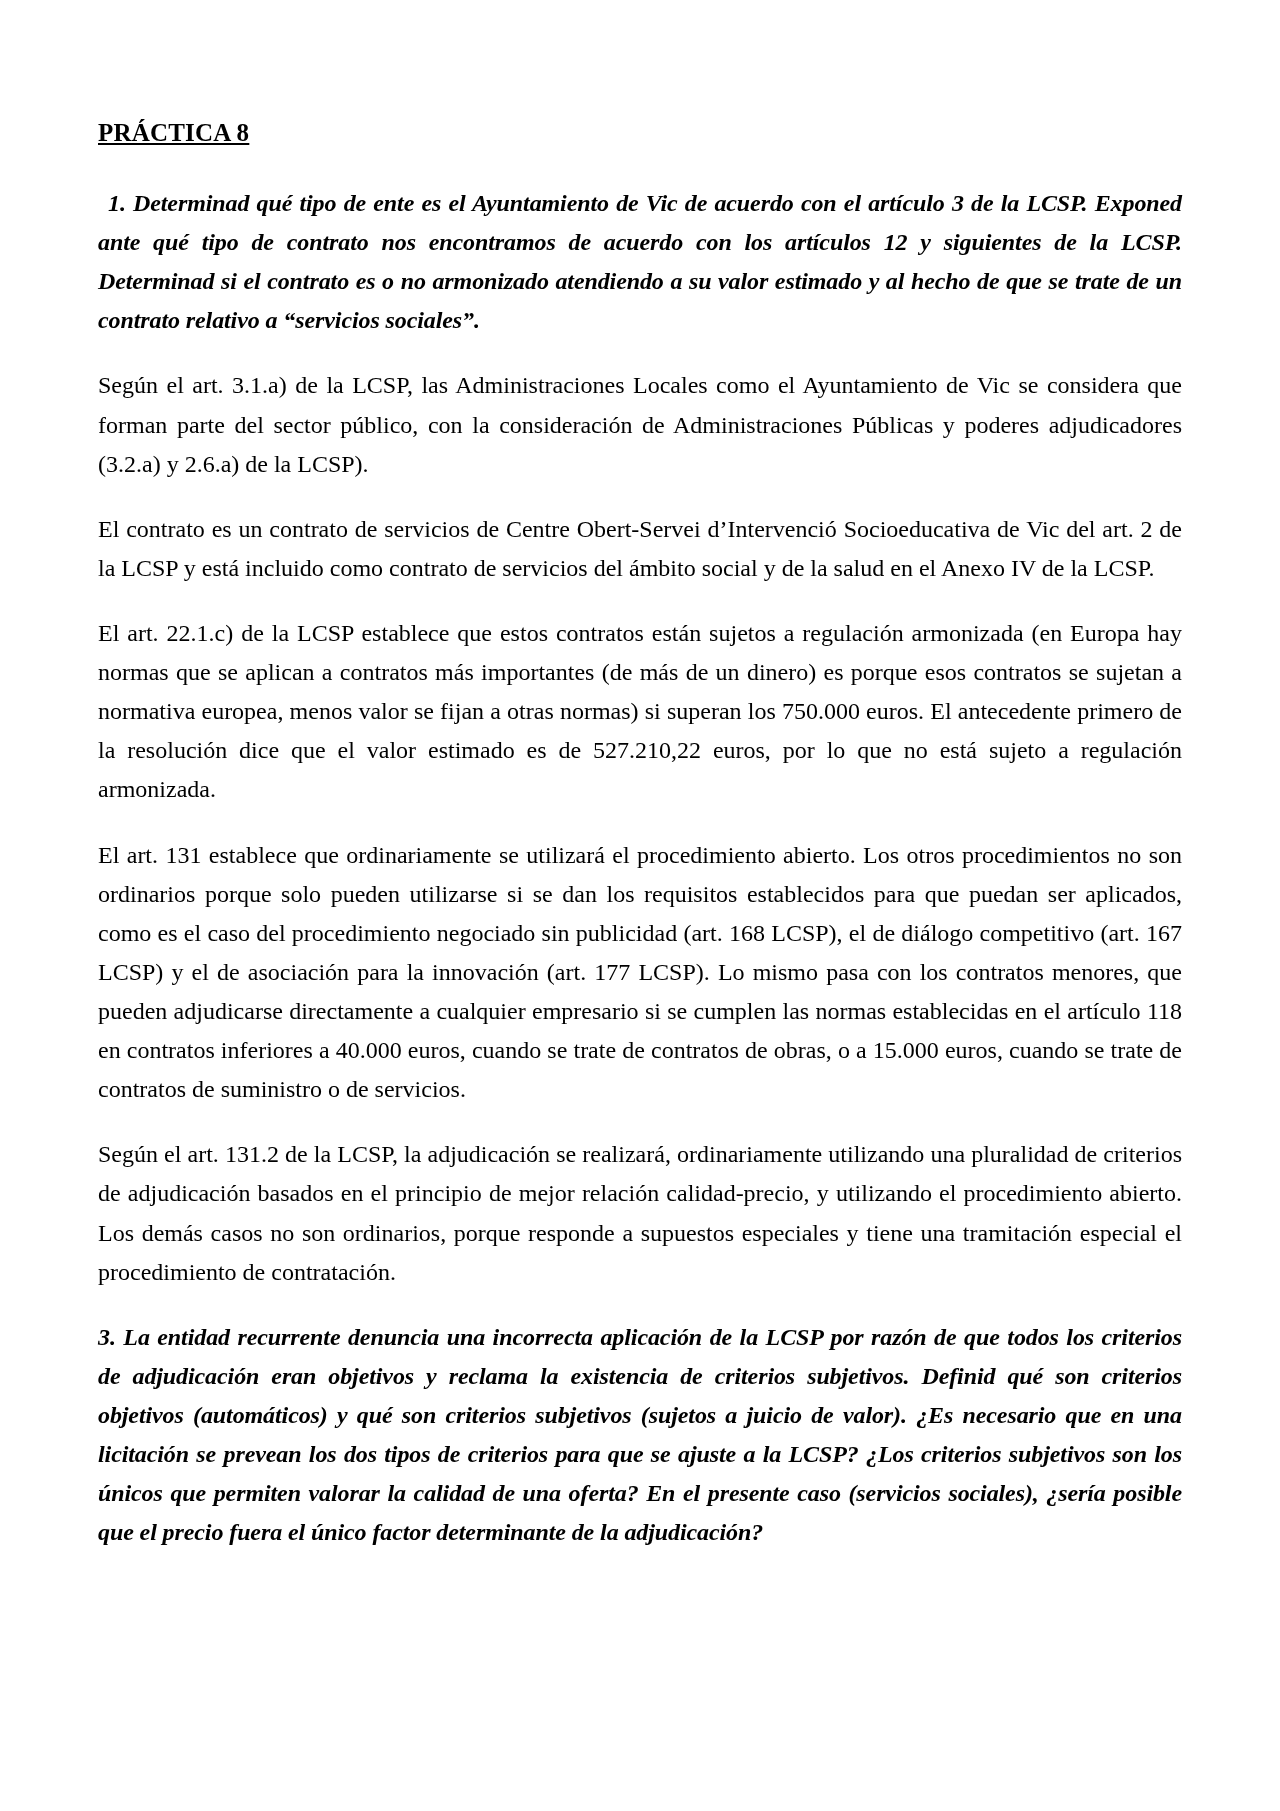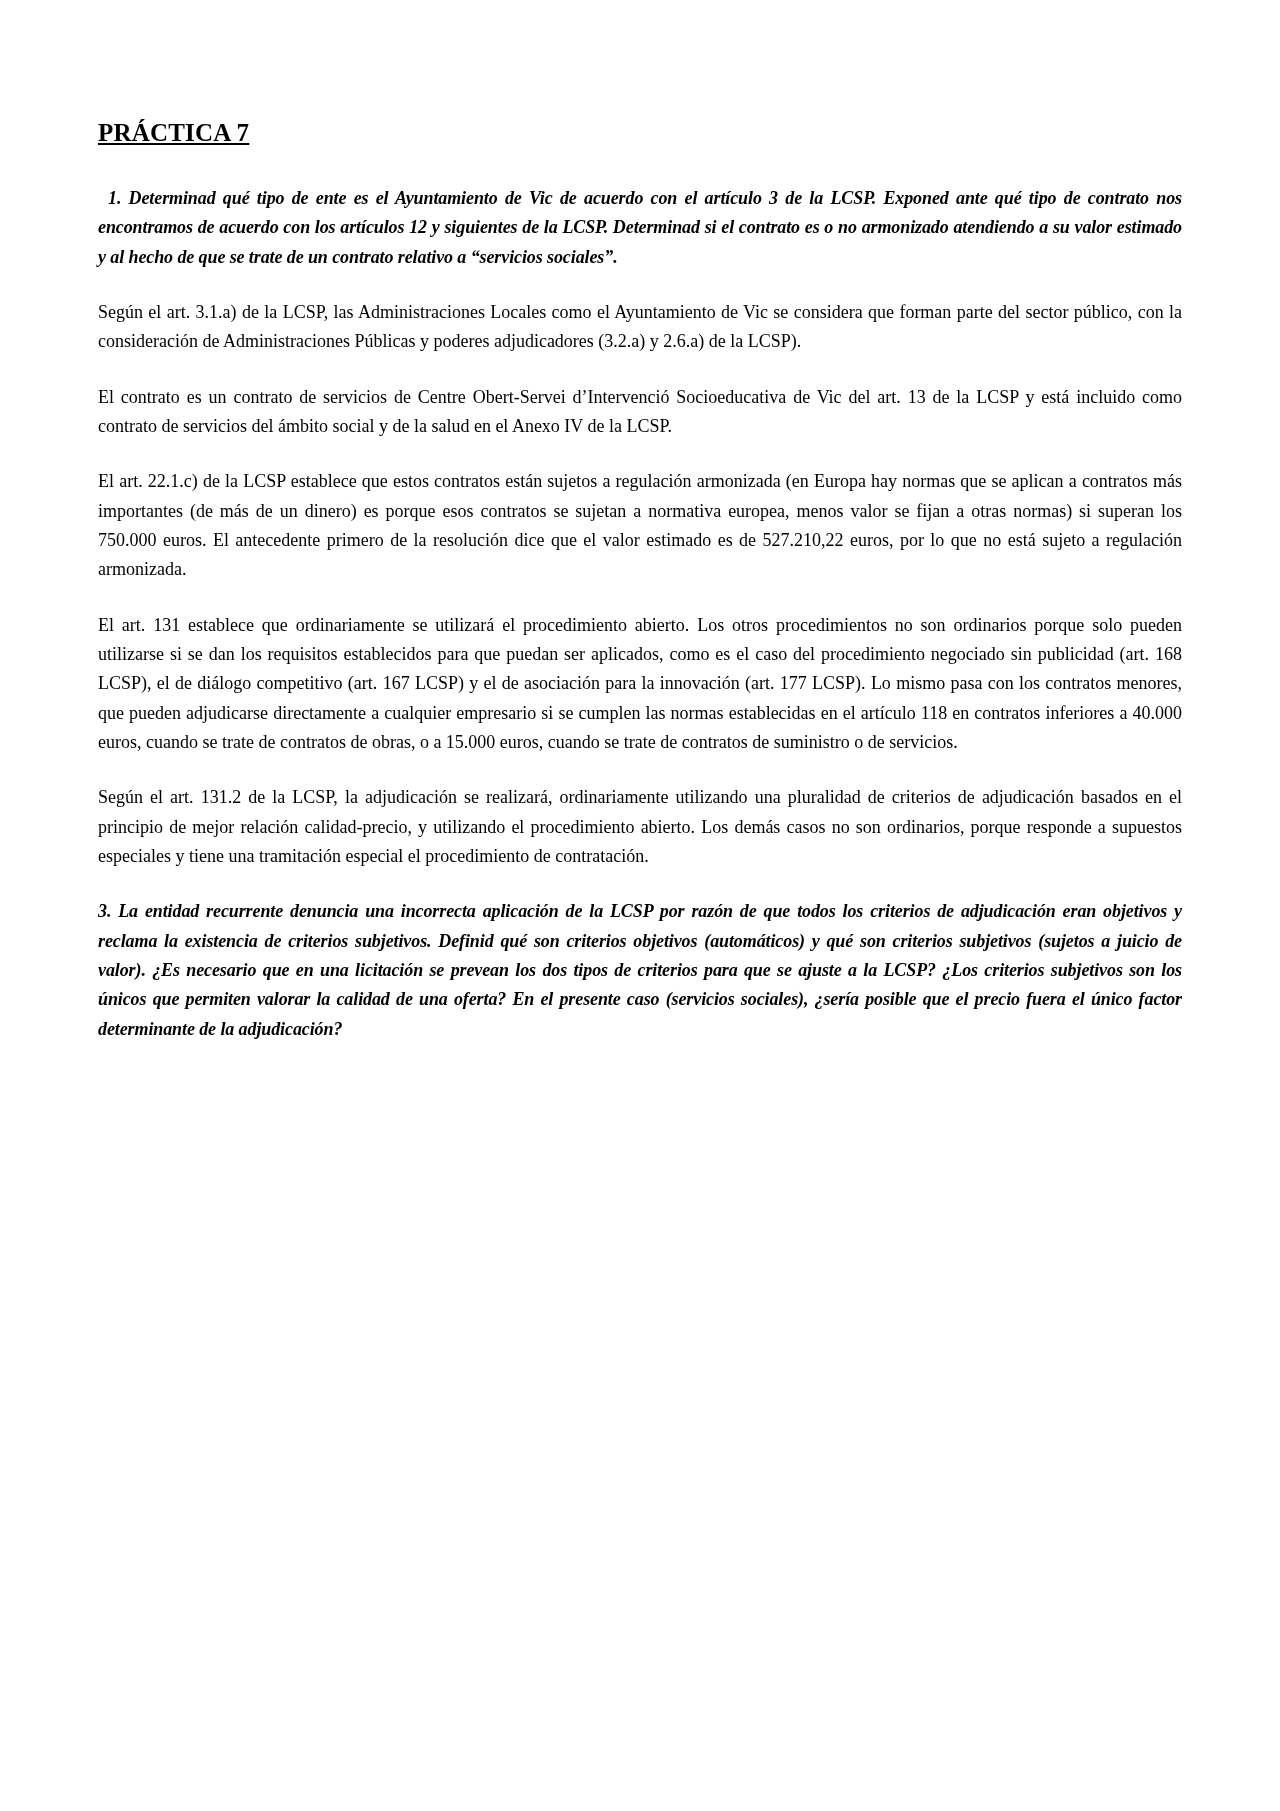--- a/index.html
+++ b/index.html
@@ -22,21 +22,21 @@
   }
   .doc-title {
     font-size: 25px;
     font-weight: bold;
     text-decoration: underline;
     letter-spacing: 0.2px;
     margin: 0 0 36px 0;
     line-height: 1.2;
   }
   p.para {
-    font-size: 18px;
+    font-size: 24px;
     line-height: 1.63;
     text-align: justify;
     text-justify: inter-word;
     margin: 0 0 26px 0;
     hyphens: none;
   }
   p.question {
     font-weight: bold;
     font-style: italic;
     text-indent: 10px;
@@ -51,27 +51,27 @@
   }
   p.para:last-child {
     margin-bottom: 12px;
   }
 </style>
 </head>
 <body>
 
 <div class="page">
 
-  <h1 class="doc-title">PRÁCTICA 7</h1>
+  <h1 class="doc-title">PRÁCTICA 8</h1>
 
   <p class="para question">1. Determinad qué tipo de ente es el Ayuntamiento de Vic de acuerdo con el artículo 3 de la LCSP. Exponed ante qué tipo de contrato nos encontramos de acuerdo con los artículos 12 y siguientes de la LCSP. Determinad si el contrato es o no armonizado atendiendo a su valor estimado y al hecho de que se trate de un contrato relativo a “servicios sociales”.</p>
 
   <p class="para body-text">Según el art. 3.1.a) de la LCSP, las Administraciones Locales como el Ayuntamiento de Vic se considera que forman parte del sector público, con la consideración de Administraciones Públicas y poderes adjudicadores (3.2.a) y 2.6.a) de la LCSP).</p>
 
-  <p class="para body-text">El contrato es un contrato de servicios de Centre Obert-Servei d’Intervenció Socioeducativa de Vic del art. 13 de la LCSP y está incluido como contrato de servicios del ámbito social y de la salud en el Anexo IV de la LCSP.</p>
+  <p class="para body-text">El contrato es un contrato de servicios de Centre Obert-Servei d’Intervenció Socioeducativa de Vic del art. 2 de la LCSP y está incluido como contrato de servicios del ámbito social y de la salud en el Anexo IV de la LCSP.</p>
 
   <p class="para body-text">El art. 22.1.c) de la LCSP establece que estos contratos están sujetos a regulación armonizada (en Europa hay normas que se aplican a contratos más importantes (de más de un dinero) es porque esos contratos se sujetan a normativa europea, menos valor se fijan a otras normas) si superan los 750.000 euros. El antecedente primero de la resolución dice que el valor estimado es de 527.210,22 euros, por lo que no está sujeto a regulación armonizada.</p>
 
 
   <p class="para body-text">El art. 131 establece que ordinariamente se utilizará el procedimiento abierto. Los otros procedimientos no son ordinarios porque solo pueden utilizarse si se dan los requisitos establecidos para que puedan ser aplicados, como es el caso del procedimiento negociado sin publicidad (art. 168 LCSP), el de diálogo competitivo (art. 167 LCSP) y el de asociación para la innovación (art. 177 LCSP).  Lo mismo pasa con los contratos menores, que pueden adjudicarse directamente a cualquier empresario si se cumplen las normas establecidas en el artículo 118 en contratos inferiores a 40.000 euros, cuando se trate de contratos de obras, o a 15.000 euros, cuando se trate de contratos de suministro o de servicios.</p>
 
   <p class="para body-text">Según el art. 131.2 de la LCSP, la adjudicación se realizará, ordinariamente utilizando una pluralidad de criterios de adjudicación basados en el principio de mejor relación calidad-precio, y utilizando el procedimiento abierto. Los demás casos no son ordinarios, porque responde a supuestos especiales y tiene una tramitación especial el procedimiento de contratación.</p>
 
   <p class="para question noindent">3. La entidad recurrente denuncia una incorrecta aplicación de la LCSP por razón de que todos los criterios de adjudicación eran objetivos y reclama la existencia de criterios subjetivos. Definid qué son criterios objetivos (automáticos) y qué son criterios subjetivos (sujetos a juicio de valor). ¿Es necesario que en una licitación se prevean los dos tipos de criterios para que se ajuste a la LCSP? ¿Los criterios subjetivos son los únicos que permiten valorar la calidad de una oferta? En el presente caso (servicios sociales), ¿sería posible que el precio fuera el único factor determinante de la adjudicación?</p>
 

